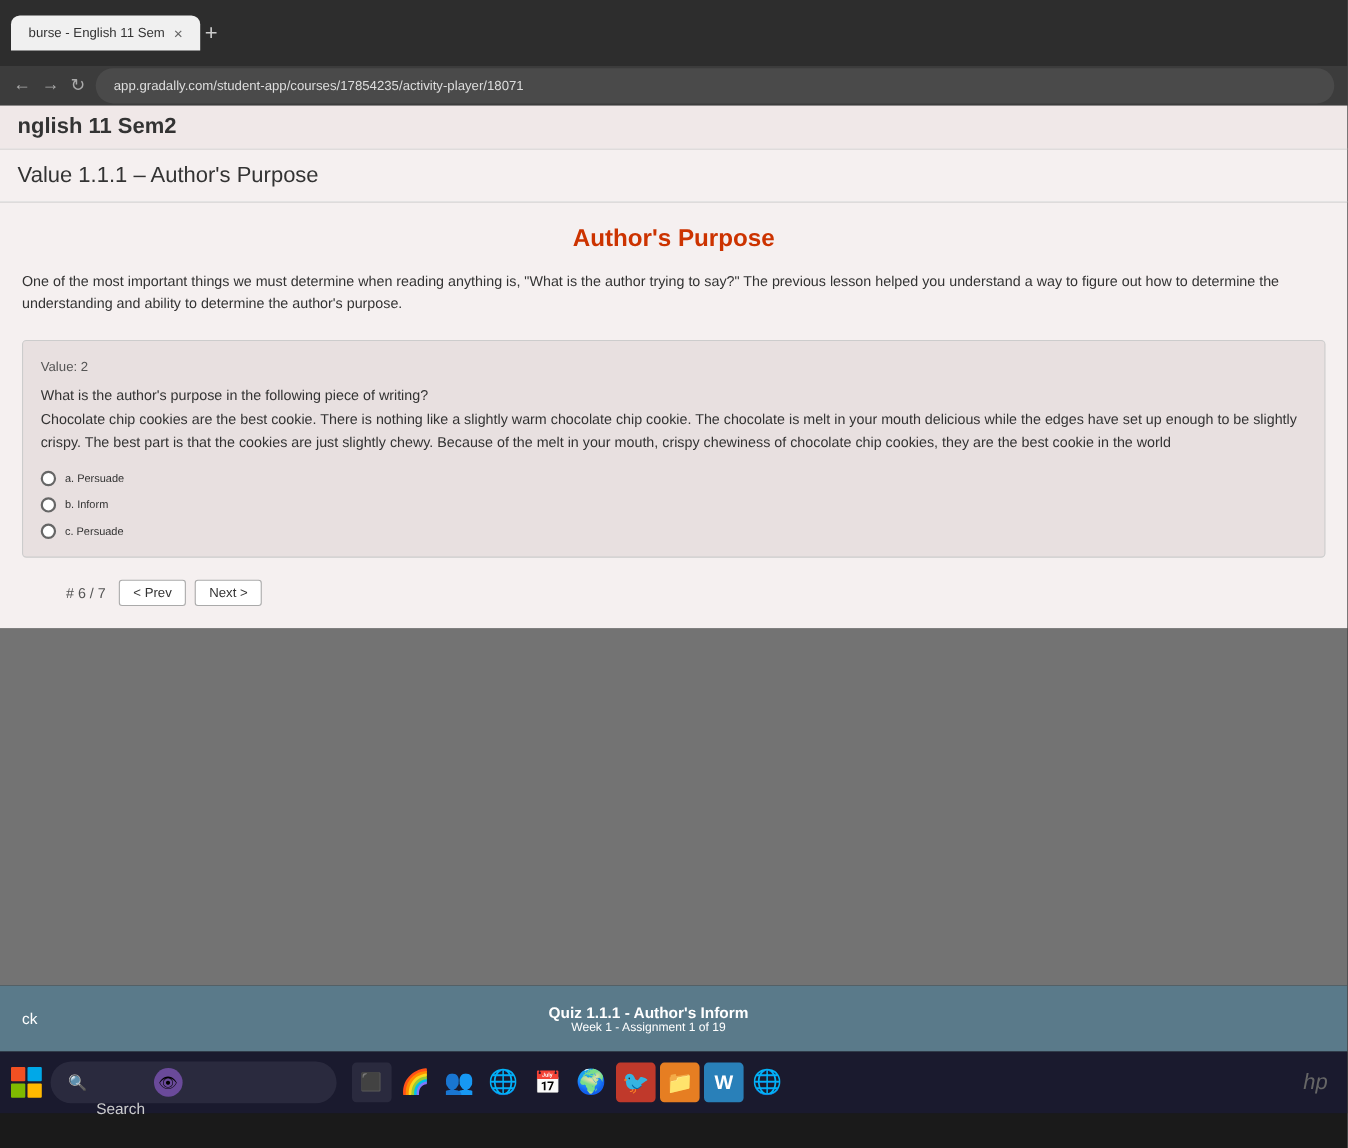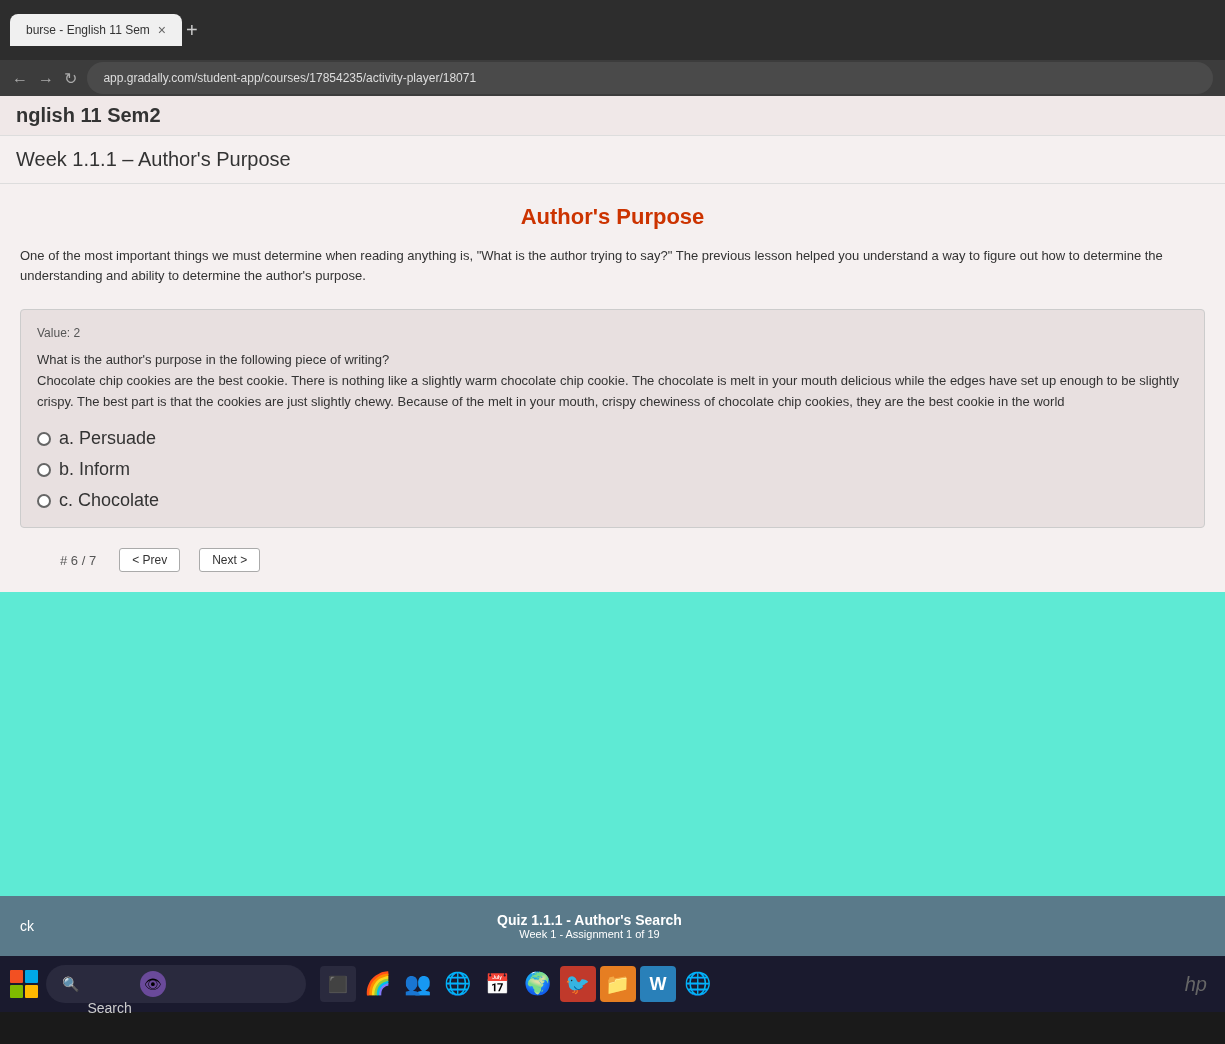--- a/index.html
+++ b/index.html
@@ -10,21 +10,21 @@
     .tab-bar { display: flex; align-items: center; gap: 4px; }
     .tab { background: #f0f0f0; border-radius: 8px 8px 0 0; padding: 6px 16px; font-size: 12px; color: #333; display: flex; align-items: center; gap: 8px; height: 32px; }
     .tab-close { color: #666; font-size: 14px; cursor: pointer; }
     .tab-add { color: #ccc; font-size: 20px; cursor: pointer; }
 
     .address-bar-row { background: #3c3c3c; height: 36px; display: flex; align-items: center; padding: 0 12px; gap: 10px; }
     .nav-btn { color: #aaa; font-size: 16px; cursor: pointer; background: none; border: none; }
     .address-bar { background: #4a4a4a; border-radius: 16px; padding: 16px 16px; color: #ddd; font-size: 12px; flex: 1; height: 26px; display: flex; align-items: center; }
 
     
-    .main-content { background: #5eead4; min-height: 800px; }
+    .main-content { background: #737373; min-height: 800px; }
 
     
     .course-header { background: #f0e8e8; padding: 8px 16px; border-bottom: 1px solid #ddd; }
     .course-title { font-size: 20px; font-weight: bold; color: #333; }
 
     
     .quiz-header { padding: 12px 16px; border-bottom: 1px solid #ddd; background: #f5f0f0; }
     .quiz-title { font-size: 20px; color: #333; font-weight: normal; }
 
     
@@ -34,27 +34,27 @@
 
     .intro-text { font-size: 13px; color: #333; line-height: 1.5; margin-bottom: 24px; }
 
     
     .question-card { background: #e8e0e0; border: 1px solid #ccc; border-radius: 4px; padding: 16px; margin-bottom: 20px; }
     .value-label { font-size: 12px; color: #555; margin-bottom: 10px; }
 
     .question-text { font-size: 13px; color: #333; line-height: 1.6; margin-bottom: 16px; }
 
     .options-list { list-style: none; display: flex; flex-direction: column; gap: 10px; }
-    .option-item { display: flex; align-items: center; gap: 8px; font-size: 18px; color: #333; }
+    .option-item { display: flex; align-items: center; gap: 8px; font-size: 10px; color: #333; }
     .option-radio { width: 14px; height: 14px; border-radius: 50%; border: 2px solid #666; background: white; flex-shrink: 0; }
 
     
     .nav-row { display: flex; align-items: center; gap: 8px; margin-top: 12px; }
     .page-num { font-size: 13px; color: #555; margin-right: 4px; margin-left: 40px; }
-    .nav-btn-quiz { background: white; border: 1px solid #aaa; border-radius: 3px; padding: 4px 12px; font-size: 12px; color: #333; cursor: pointer; margin-left: 11px; }
+    .nav-btn-quiz { background: white; border: 1px solid #aaa; border-radius: 3px; padding: 4px 12px; font-size: 12px; color: #333; cursor: pointer; }
 
     
     .finish-area { display: flex; justify-content: center; padding: 20px; margin-top: 20px; }
     .finish-btn { background: #555; color: white; border: none; border-radius: 20px; padding: 10px 40px; font-size: 15px; cursor: pointer; }
 
     
     .bottom-bar { background: #5a7a8a; height: 60px; display: flex; align-items: center; justify-content: space-between; padding: 12px 20px; }
     .bottom-info { text-align: center; color: white; }
     .bottom-quiz-title { font-size: 14px; font-weight: bold; }
     .bottom-week-info { font-size: 11px; }
@@ -99,21 +99,21 @@
   </div>
 </div>
 
 <div class="main-content">
 
   <div class="course-header">
     <div class="course-title">nglish 11 Sem2</div>
   </div>
 
   <div class="quiz-header">
-    <div class="quiz-title">Week 1.1.1 – Author's Purpose</div>
+    <div class="quiz-title">Value 1.1.1 – Author's Purpose</div>
   </div>
 
   <div class="content-area">
     <div class="page-heading">Author's Purpose</div>
     <p class="intro-text">One of the most important things we must determine when reading anything is, "What is the author trying to say?" The previous lesson helped you understand a way to figure out how to determine the understanding and ability to determine the author's purpose.</p>
 
     <div class="question-card">
       <div class="value-label">Value: 2</div>
 
       <div class="question-text">
@@ -125,38 +125,38 @@
         <li class="option-item">
           <div class="option-radio"></div>
           <span>a.  Persuade</span>
         </li>
         <li class="option-item">
           <div class="option-radio"></div>
           <span>b.  Inform</span>
         </li>
         <li class="option-item">
           <div class="option-radio"></div>
-          <span>c.  Chocolate</span>
+          <span>c.  Persuade</span>
         </li>
       </ul>
     </div>
 
     <div class="nav-row">
       <span class="page-num"># 6 / 7</span>
       <button class="nav-btn-quiz">&lt; Prev</button>
       <button class="nav-btn-quiz">Next &gt;</button>
     </div>
 
   </div>
 </div>
 
 <div class="bottom-bar">
   <span style="color:white;font-size:14px;cursor:pointer;">ck</span>
   <div class="bottom-info">
-    <div class="bottom-quiz-title">Quiz 1.1.1 - Author's Search</div>
+    <div class="bottom-quiz-title">Quiz 1.1.1 - Author's Inform</div>
     <div class="bottom-week-info">Week 1 - Assignment 1 of 19</div>
   </div>
   <div style="width:60px"></div>
 </div>
 
 <div class="taskbar">
 
   <div class="taskbar-start">
     <div class="win-icon">
       <div class="win-red"></div>

